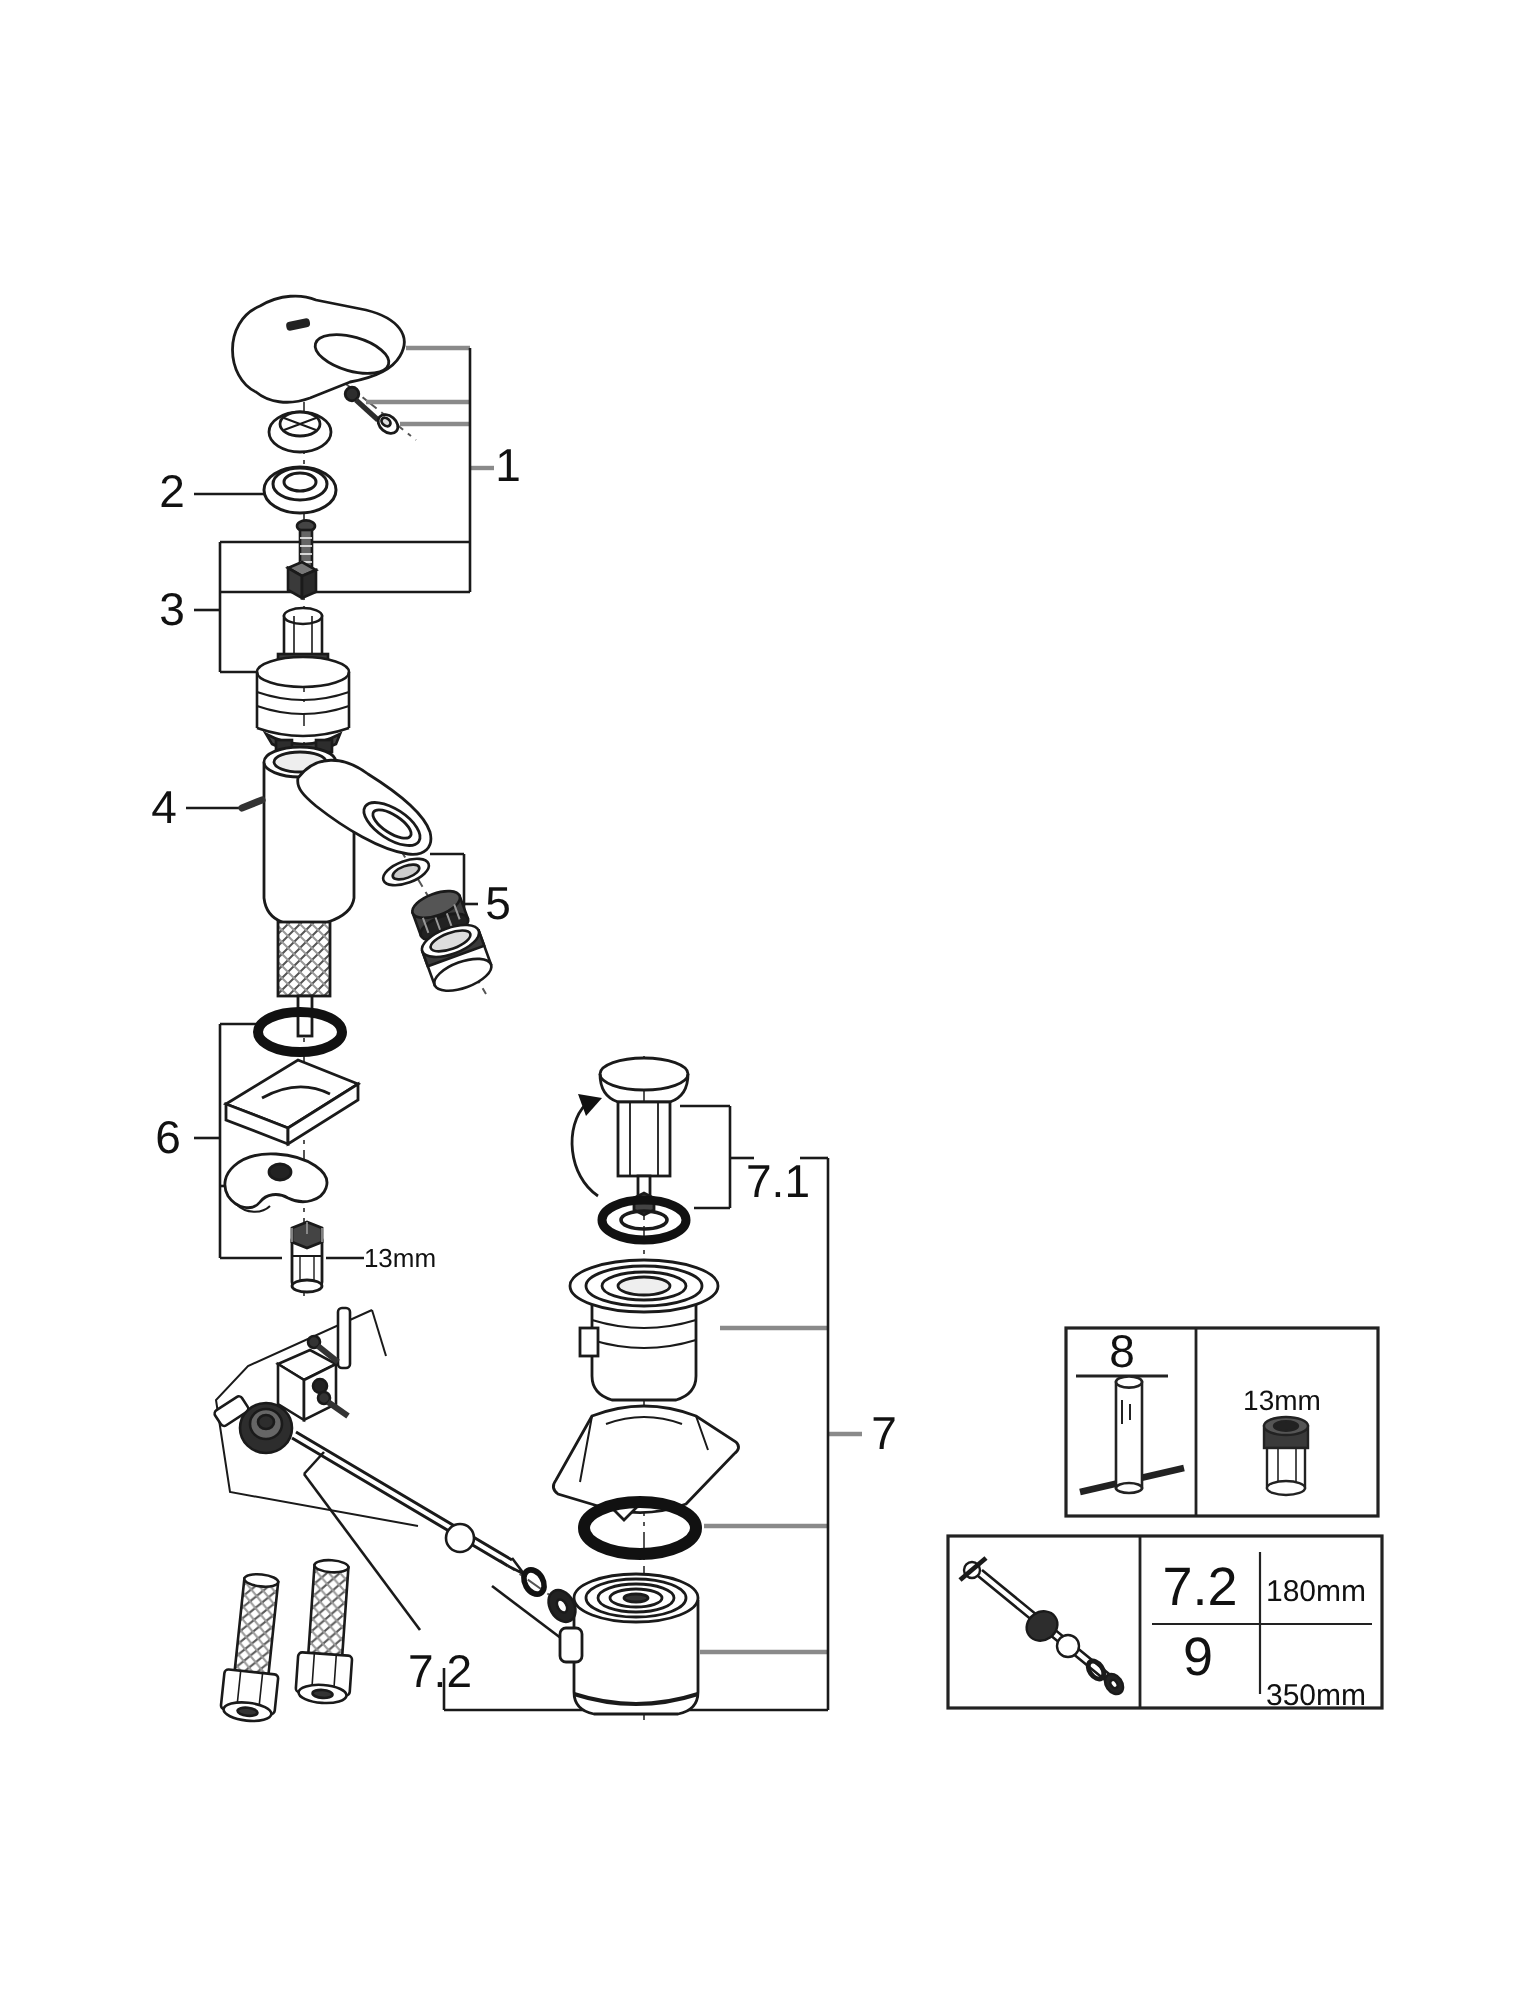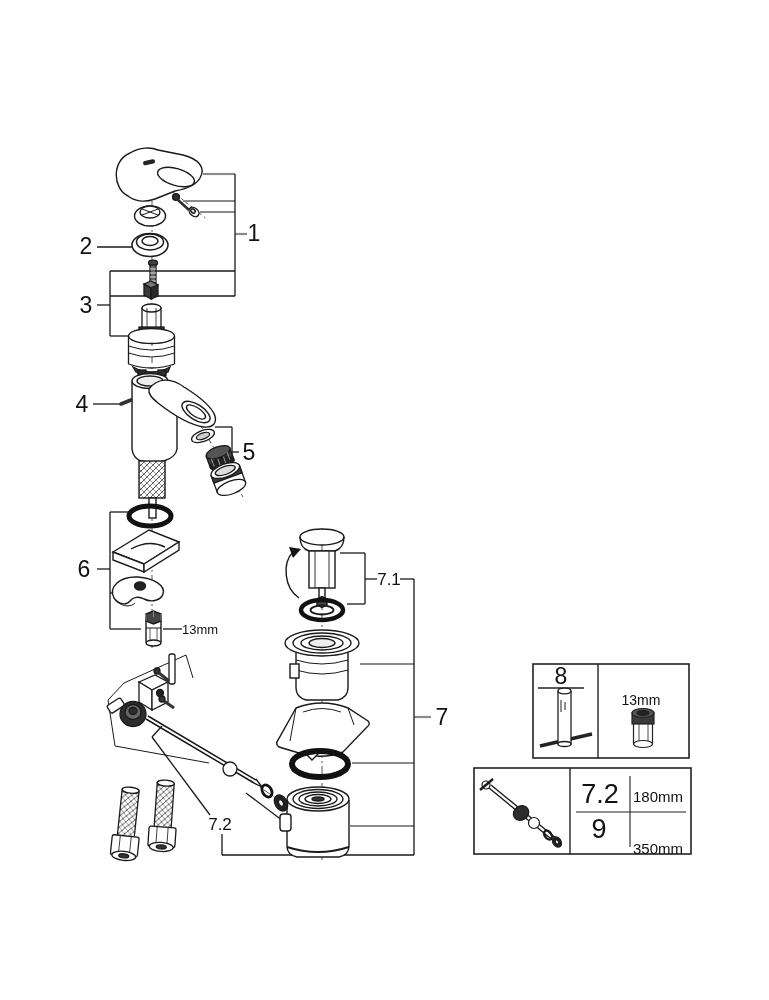--- a/index.html
+++ b/index.html
@@ -2,21 +2,21 @@
 <html><head>
 <meta charset="utf-8">
 <style>
   html,body{margin:0;padding:0;background:#fff;}
   .stage{position:relative;width:769px;height:1000px;background:#fff;overflow:hidden;
          font-family:"Liberation Sans",sans-serif;}
   .stage svg{position:absolute;left:0;top:0;}
   .lbl{position:absolute;transform:translate(-50%,-50%);color:#111;white-space:nowrap;
        font-family:"Liberation Sans",sans-serif;line-height:1;}
   .lbl-num{font-size:23px;}
-  .lbl-sub{font-size:17px;}
+  .lbl-sub{font-size:23px;margin-top:12px;}
   .lbl-small{font-size:13px;}
   .lbl-8{font-size:23px;}
   .lbl-13b{font-size:14px;}
   .tbl-big{font-size:27px;}
   .tbl-mm{font-size:15px;text-align:right;}
 </style>
 </head>
 <body>
 
 <div class="stage">

